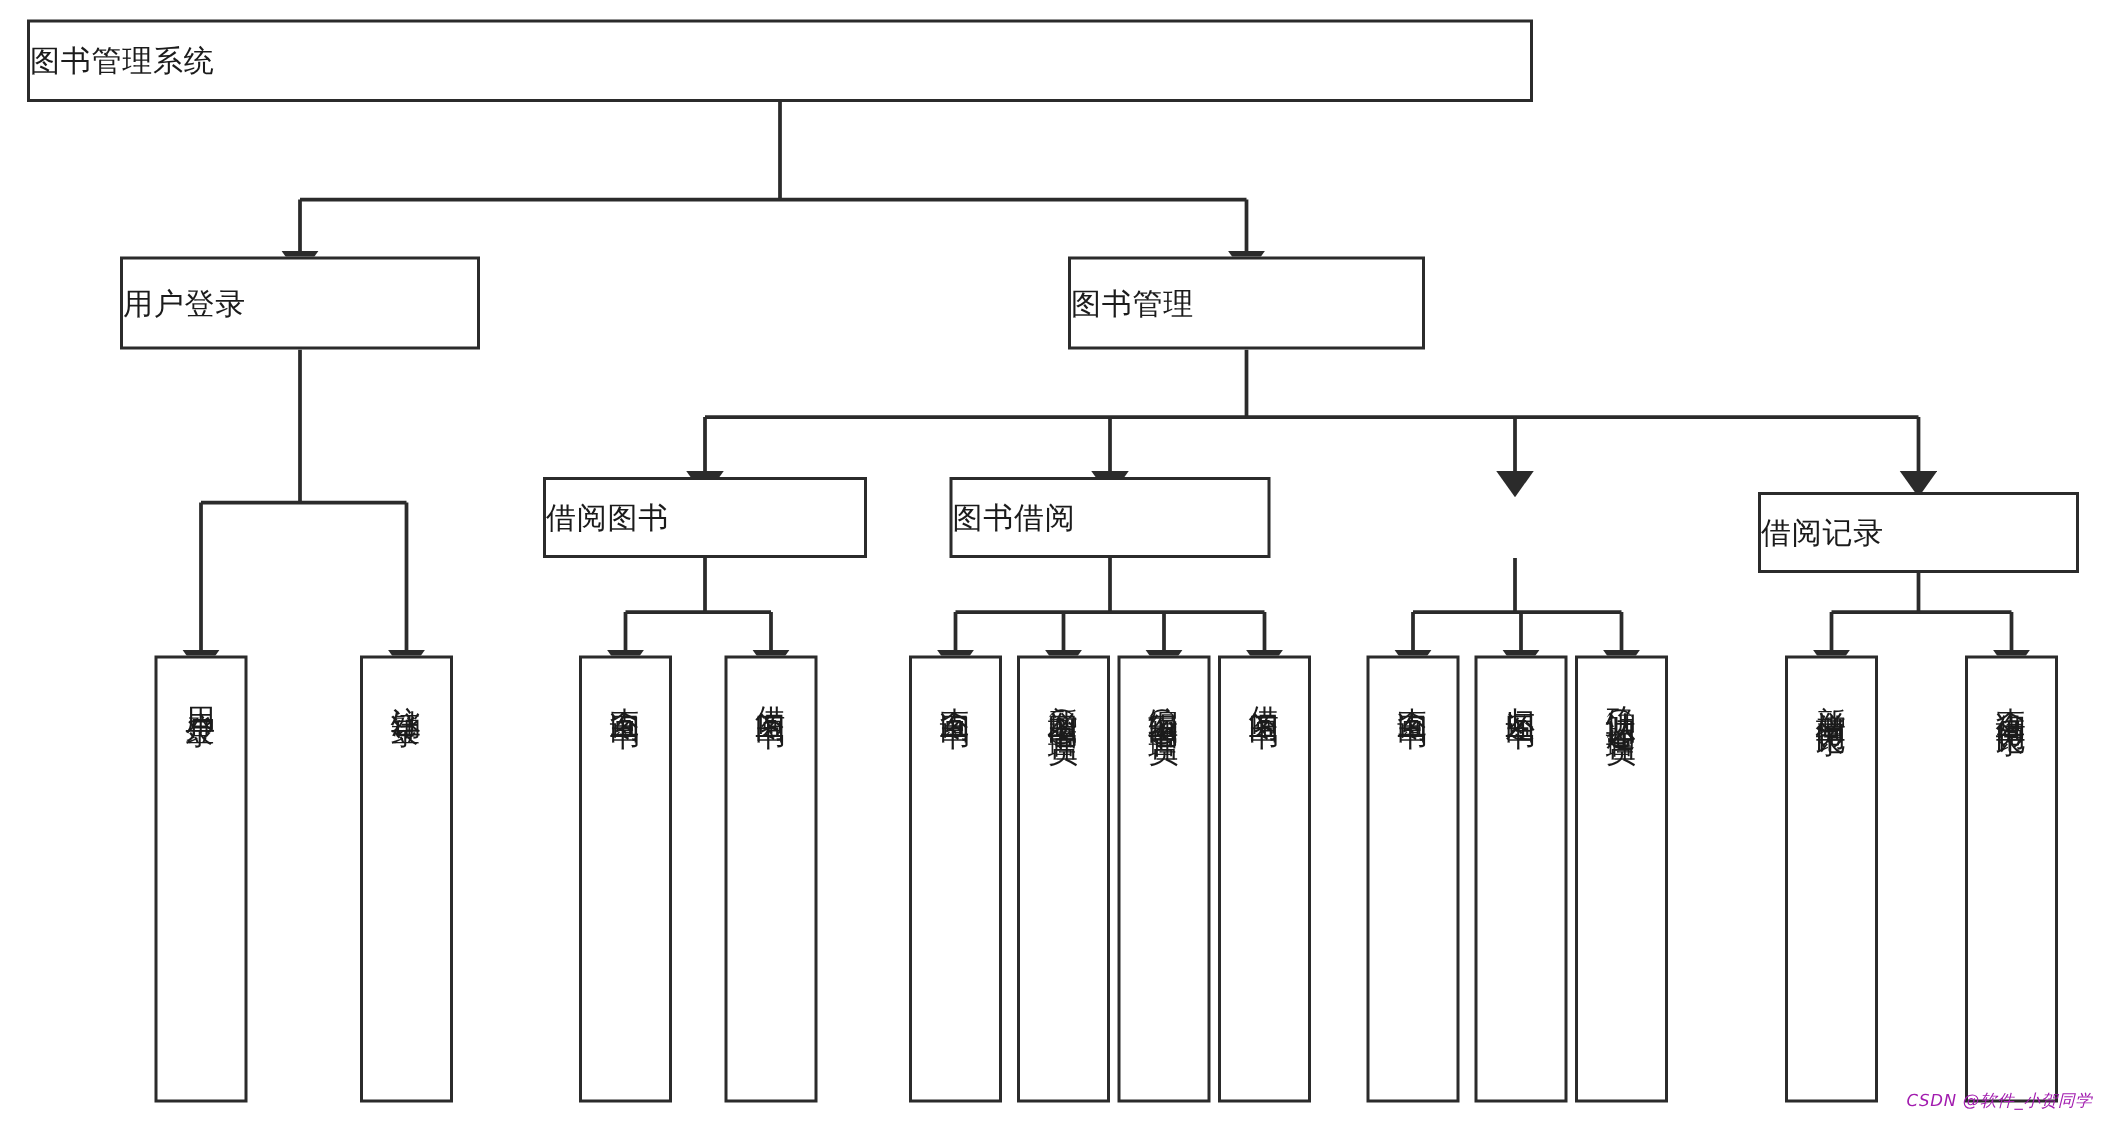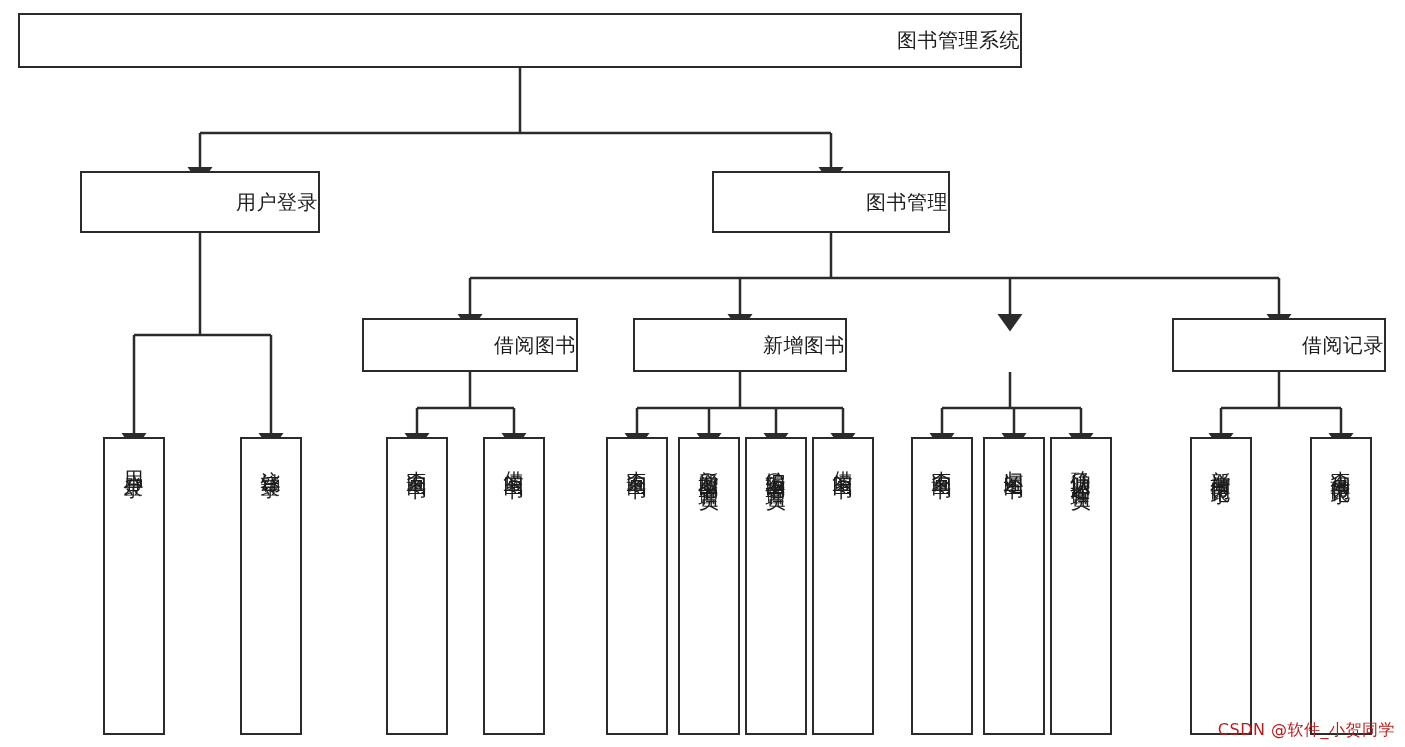--- a/index.html
+++ b/index.html
@@ -12,21 +12,21 @@
   #diagram-root{position:relative;width:1405px;height:747px;}
   svg#tree-svg{position:absolute;left:0;top:0;width:1405px;height:747px;display:block;}
 
   .node-box{
     position:absolute;
     background:#ffffff;
     border:2px solid #2b2b2b;
     box-sizing:border-box;
     display:flex;
     align-items:center;
-    justify-content:flex-end;
+    justify-content:flex-start;
   }
   .node-box.root{border-width:2px;}
   .node-label{
     font-size:20px;
     color:#1b1b1b;
     line-height:1.15;
     letter-spacing:0.5px;
     white-space:nowrap;
   }
   .node-box.leaf{
@@ -39,25 +39,26 @@
     text-orientation:upright;
     font-size:20px;
     letter-spacing:3px;
     white-space:normal;
     line-height:1;
   }
   .watermark{
     position:absolute;
     right:10px;
     bottom:6px;
-    font-size:16px;
-    color:#b91c1c;
+    font-size:11px;
+    color:#a21caf;
     letter-spacing:0.5px;
     white-space:nowrap;
     pointer-events:none;
+    font-style:italic;
   }
 </style>
 </head>
 <body>
 
 <div id="diagram-root">
 
   <svg id="tree-svg" viewBox="0 0 1405 747" xmlns="http://www.w3.org/2000/svg" aria-hidden="true">
     <defs>
       <marker id="arrowhead" markerWidth="10" markerHeight="12" refX="1.2" refY="5" orient="auto" markerUnits="strokeWidth">
@@ -109,23 +110,23 @@
     <span class="node-label">用户登录</span>
   </div>
   <div class="node-box" style="left: 712px; top: 171px; width: 238px; height: 62px;">
     <span class="node-label">图书管理</span>
   </div>
 
   <div class="node-box" style="left: 362px; top: 318px; width: 216px; height: 54px;">
     <span class="node-label">借阅图书</span>
   </div>
   <div class="node-box" style="left: 633px; top: 318px; width: 214px; height: 54px;">
-    <span class="node-label">新增图书</span>
+    <span class="node-label">图书借阅</span>
   </div>
-  <div class="node-box" style="left: 1172px; top: 318px; width: 214px; height: 54px;">
+  <div class="node-box" style="left: 1172px; top: 328px; width: 214px; height: 54px;">
     <span class="node-label">借阅记录</span>
   </div>
 
   <div class="node-box leaf" style="left: 103px; top: 437px; width: 62px; height: 298px;">
     <span class="node-label">用户登录</span>
   </div>
   <div class="node-box leaf" style="left: 240px; top: 437px; width: 62px; height: 298px;">
     <span class="node-label">注销登录</span>
   </div>
   <div class="node-box leaf" style="left: 386px; top: 437px; width: 62px; height: 298px;">

